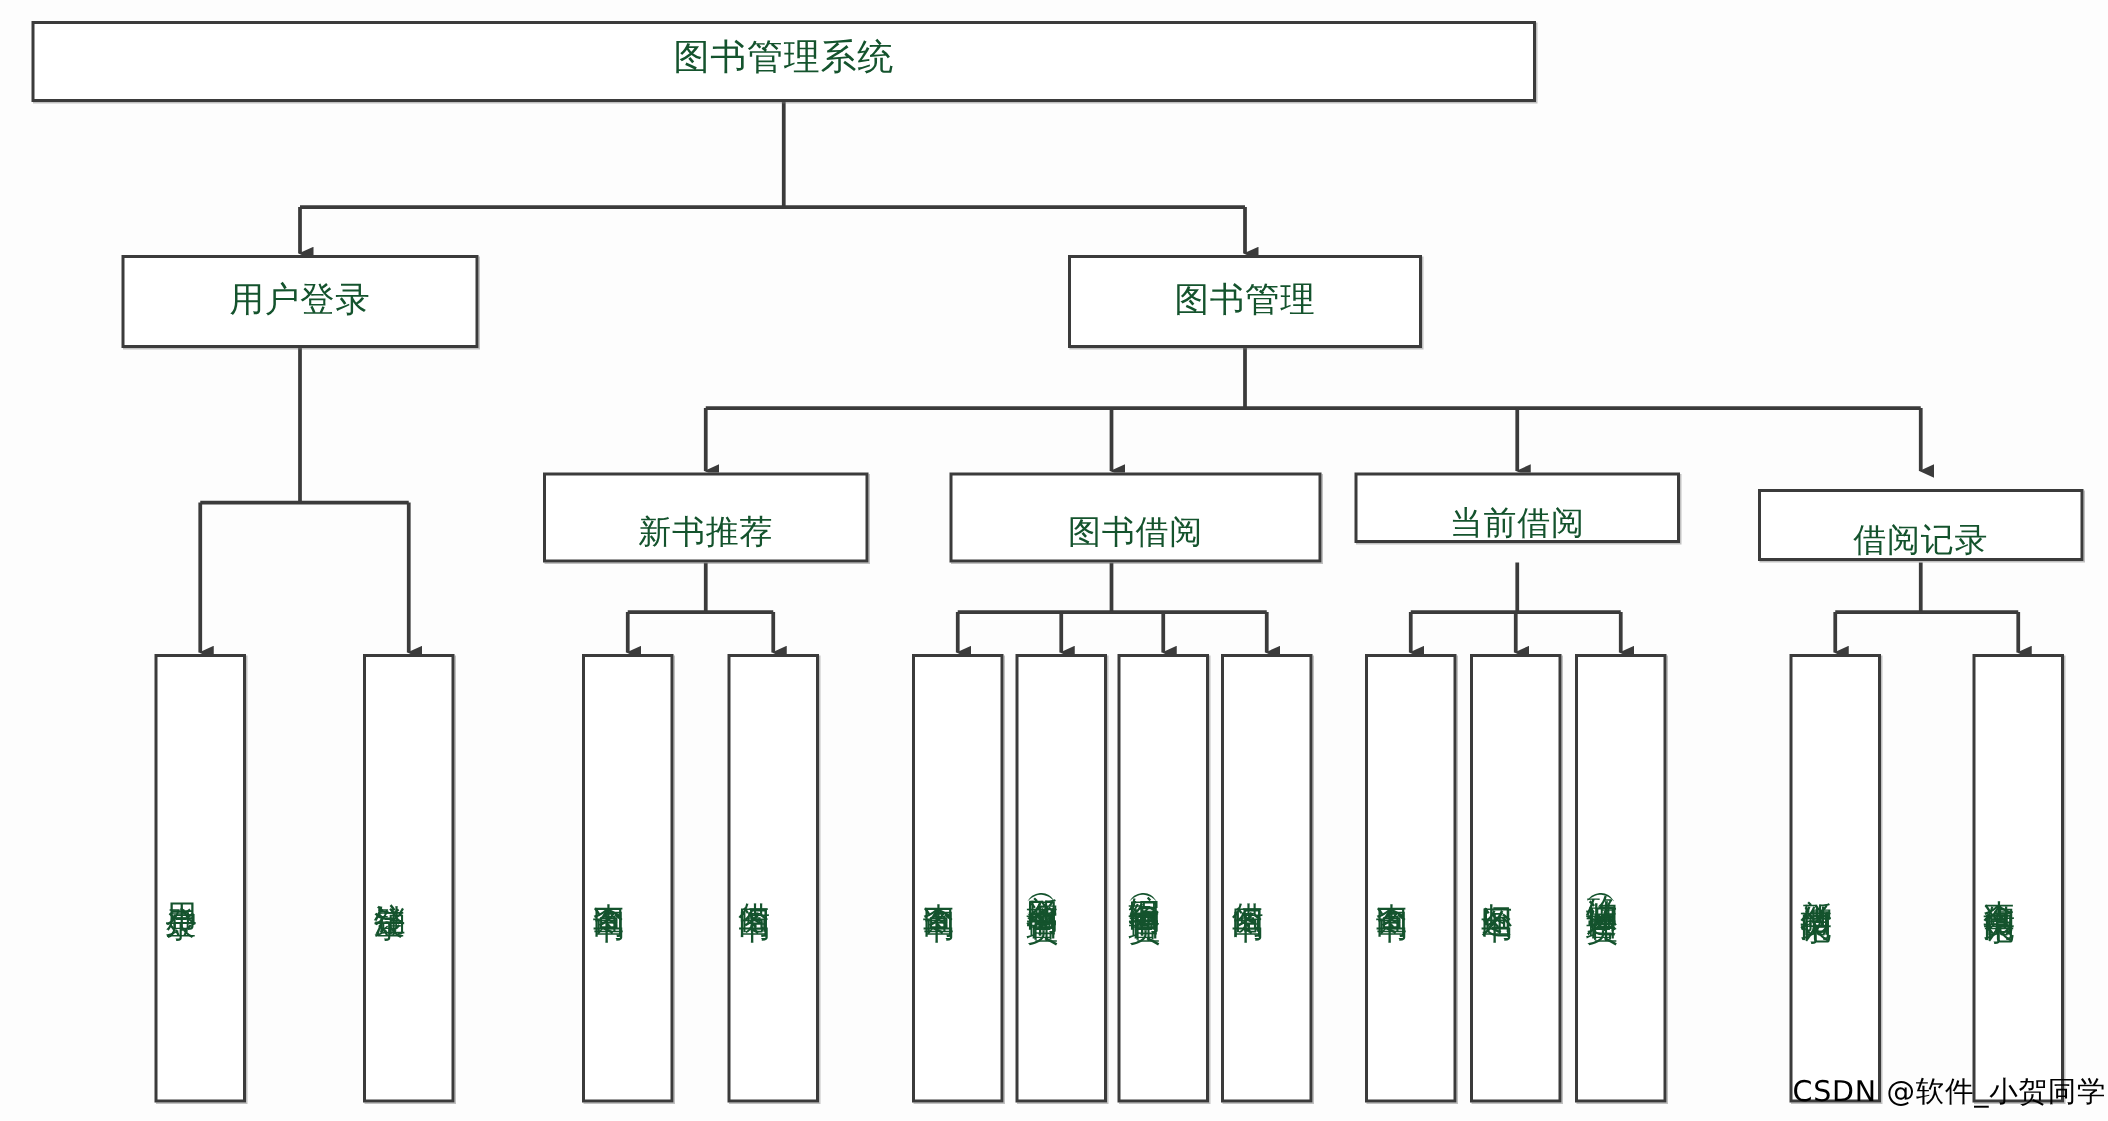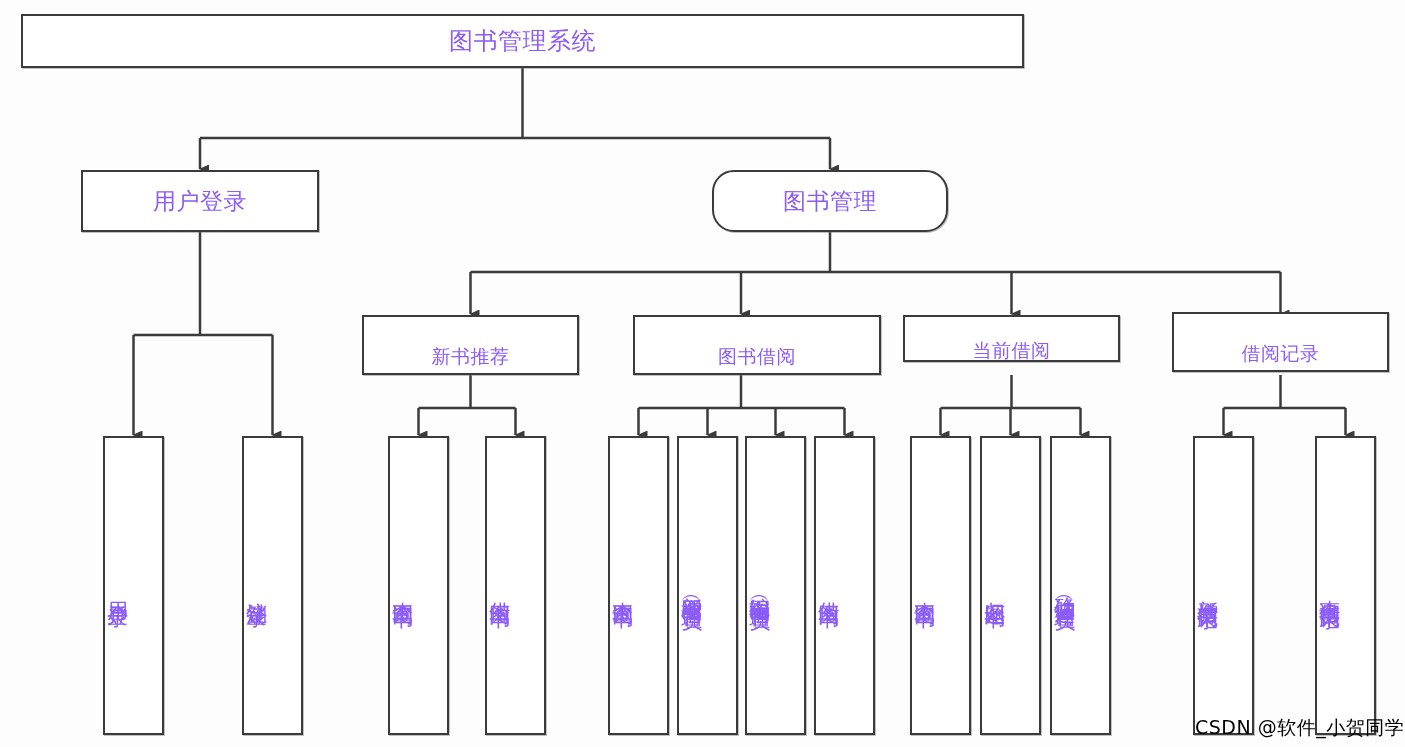--- a/index.html
+++ b/index.html
@@ -31,30 +31,31 @@
     position: absolute;
     box-sizing: border-box;
     border: 2px solid #3b3b3b;
     background: #ffffff;
     display: flex;
     align-items: center;
     justify-content: center;
     box-shadow: 1px 1px 0 0 rgba(120,120,120,0.45);
   }
   .node-label {
-    color: #8b5cf6;
+    color: #14532d;
     font-size: 22px;
     line-height: 1.25;
     letter-spacing: 0.5px;
     white-space: nowrap;
     text-align: right;
+    font-family: Liberation Mono, monospace;
   }
   .node-box.level1 .node-label { font-size: 24px; }
   .node-box.level2 .node-label { font-size: 23px; }
-  .node-box.level3 .node-label { font-size: 19px; margin-top: 24px; }
+  .node-box.level3 .node-label { font-size: 22px; margin-top: 24px; }
   .node-box.leaf {
     align-items: center;
     justify-content: flex-start;
     padding-top: 6px;
   }
   .node-box.leaf .node-label {
     writing-mode: vertical-rl;
     text-orientation: upright;
     font-size: 21px;
     line-height: 1.18;
@@ -119,34 +120,34 @@
       </g>
   </svg>
 
   <div class="node-box level1" style="left: 21px; top: 14px; width: 1003px; height: 54px;">
     <span class="node-label">图书管理系统</span>
   </div>
 
   <div class="node-box level2" style="left: 81px; top: 170px; width: 238px; height: 62px;">
     <span class="node-label">用户登录</span>
   </div>
-  <div class="node-box level2" style="left: 712px; top: 170px; width: 236px; height: 62px; border-radius: 22px;">
+  <div class="node-box level2" style="left: 712px; top: 170px; width: 236px; height: 62px;">
     <span class="node-label">图书管理</span>
   </div>
 
   <div class="node-box level3" style="left: 362px; top: 315px; width: 217px; height: 60px;">
     <span class="node-label">新书推荐</span>
   </div>
   <div class="node-box level3" style="left: 633px; top: 315px; width: 248px; height: 60px;">
     <span class="node-label">图书借阅</span>
   </div>
   <div class="node-box level3" style="left: 903px; top: 315px; width: 217px; height: 47px;">
     <span class="node-label">当前借阅</span>
   </div>
-  <div class="node-box level3" style="left: 1172px; top: 312px; width: 217px; height: 60px;">
+  <div class="node-box level3" style="left: 1172px; top: 326px; width: 217px; height: 48px;">
     <span class="node-label">借阅记录</span>
   </div>
 
   <div class="node-box leaf" style="left: 103px; top: 436px; width: 61px; height: 299px;">
     <span class="node-label">用户登录</span>
   </div>
   <div class="node-box leaf" style="left: 242px; top: 436px; width: 61px; height: 299px;">
     <span class="node-label">注销登录</span>
   </div>
   <div class="node-box leaf" style="left: 388px; top: 436px; width: 61px; height: 299px;">

